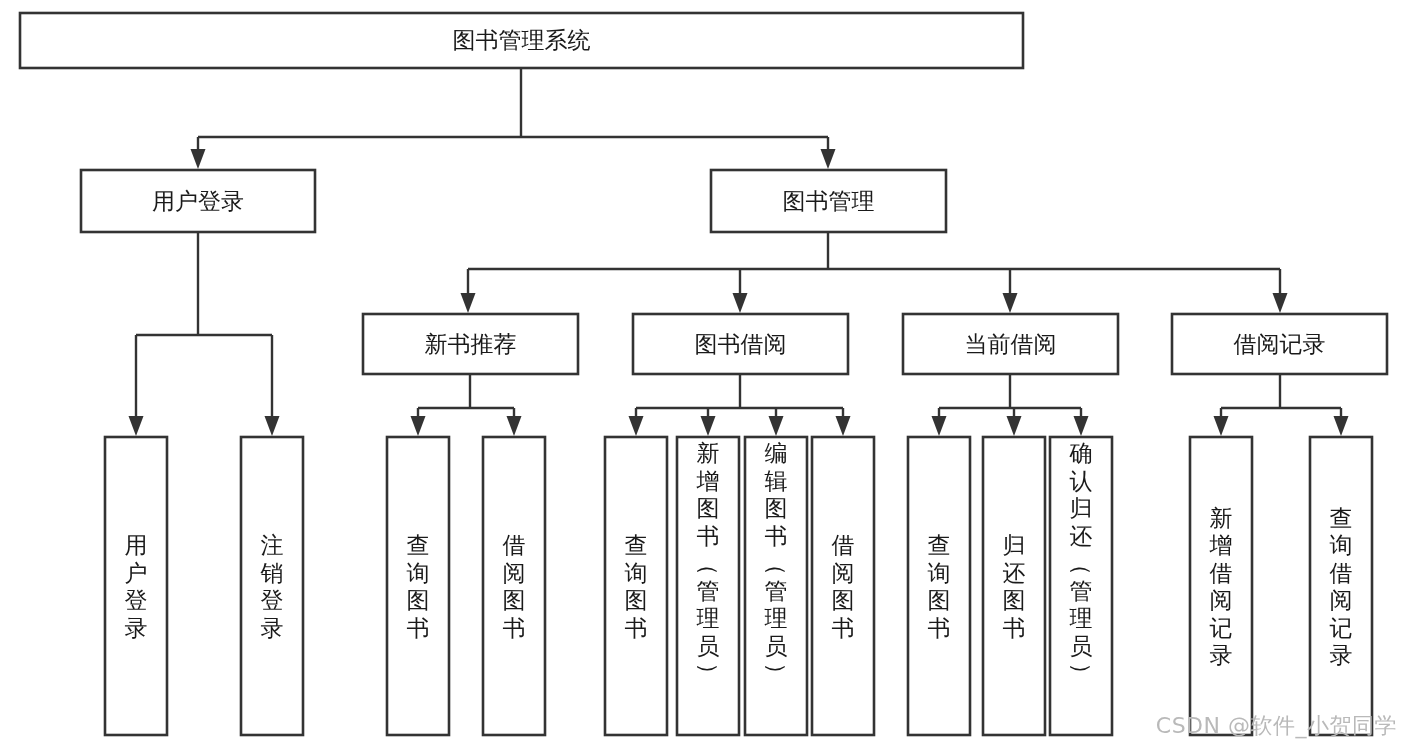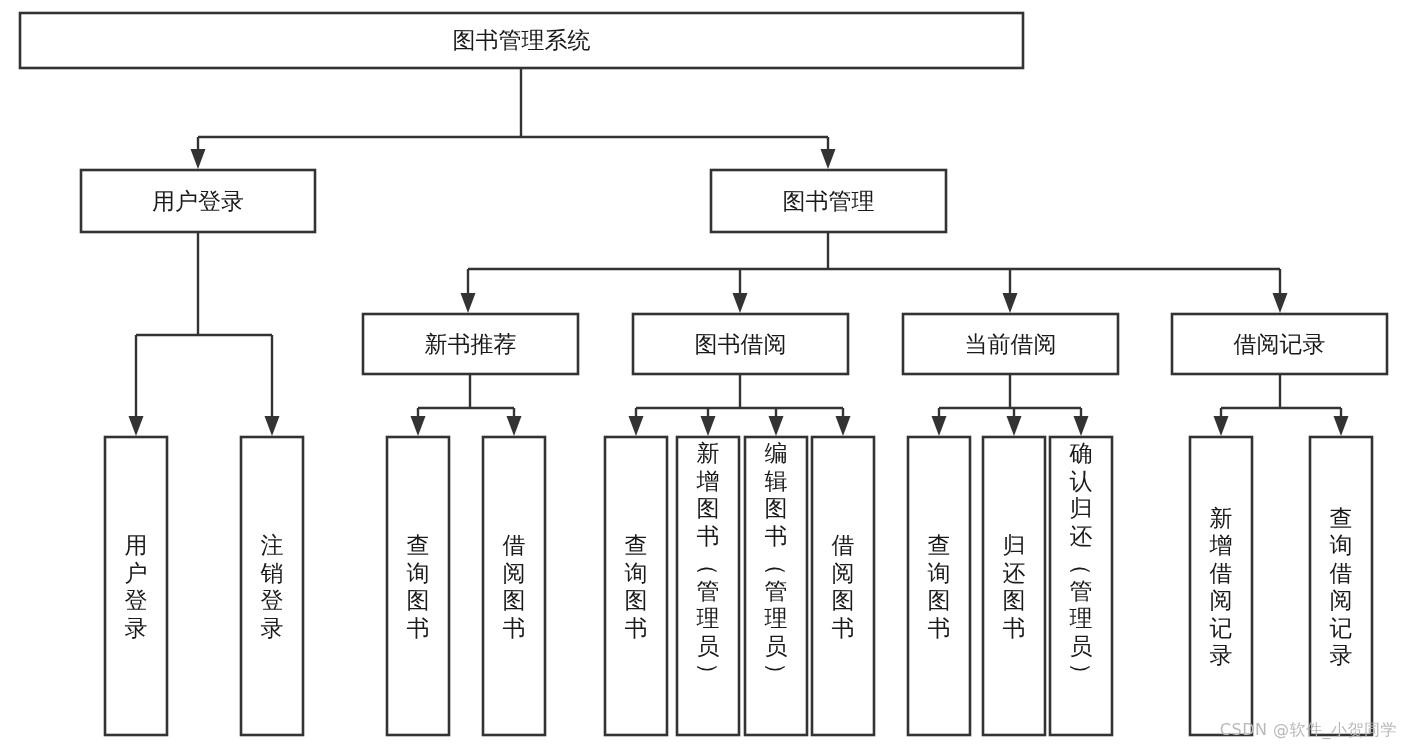--- a/index.html
+++ b/index.html
@@ -56,21 +56,21 @@
     fill: #1a1a1a;
     font-size: 23px;
     font-family: "DejaVu Sans", "Liberation Sans", sans-serif;
     text-anchor: middle;
   }
   .watermark-text {
     position: absolute;
     right: 8px;
     bottom: 6px;
     color: #b9b9b9;
-    font-size: 16px;
+    font-size: 22px;
     font-family: "DejaVu Sans", "Liberation Sans", sans-serif;
     letter-spacing: 0.5px;
     white-space: nowrap;
     user-select: none;
   }
 </style>
 </head>
 <body>
 
 <div id="diagram-root">

